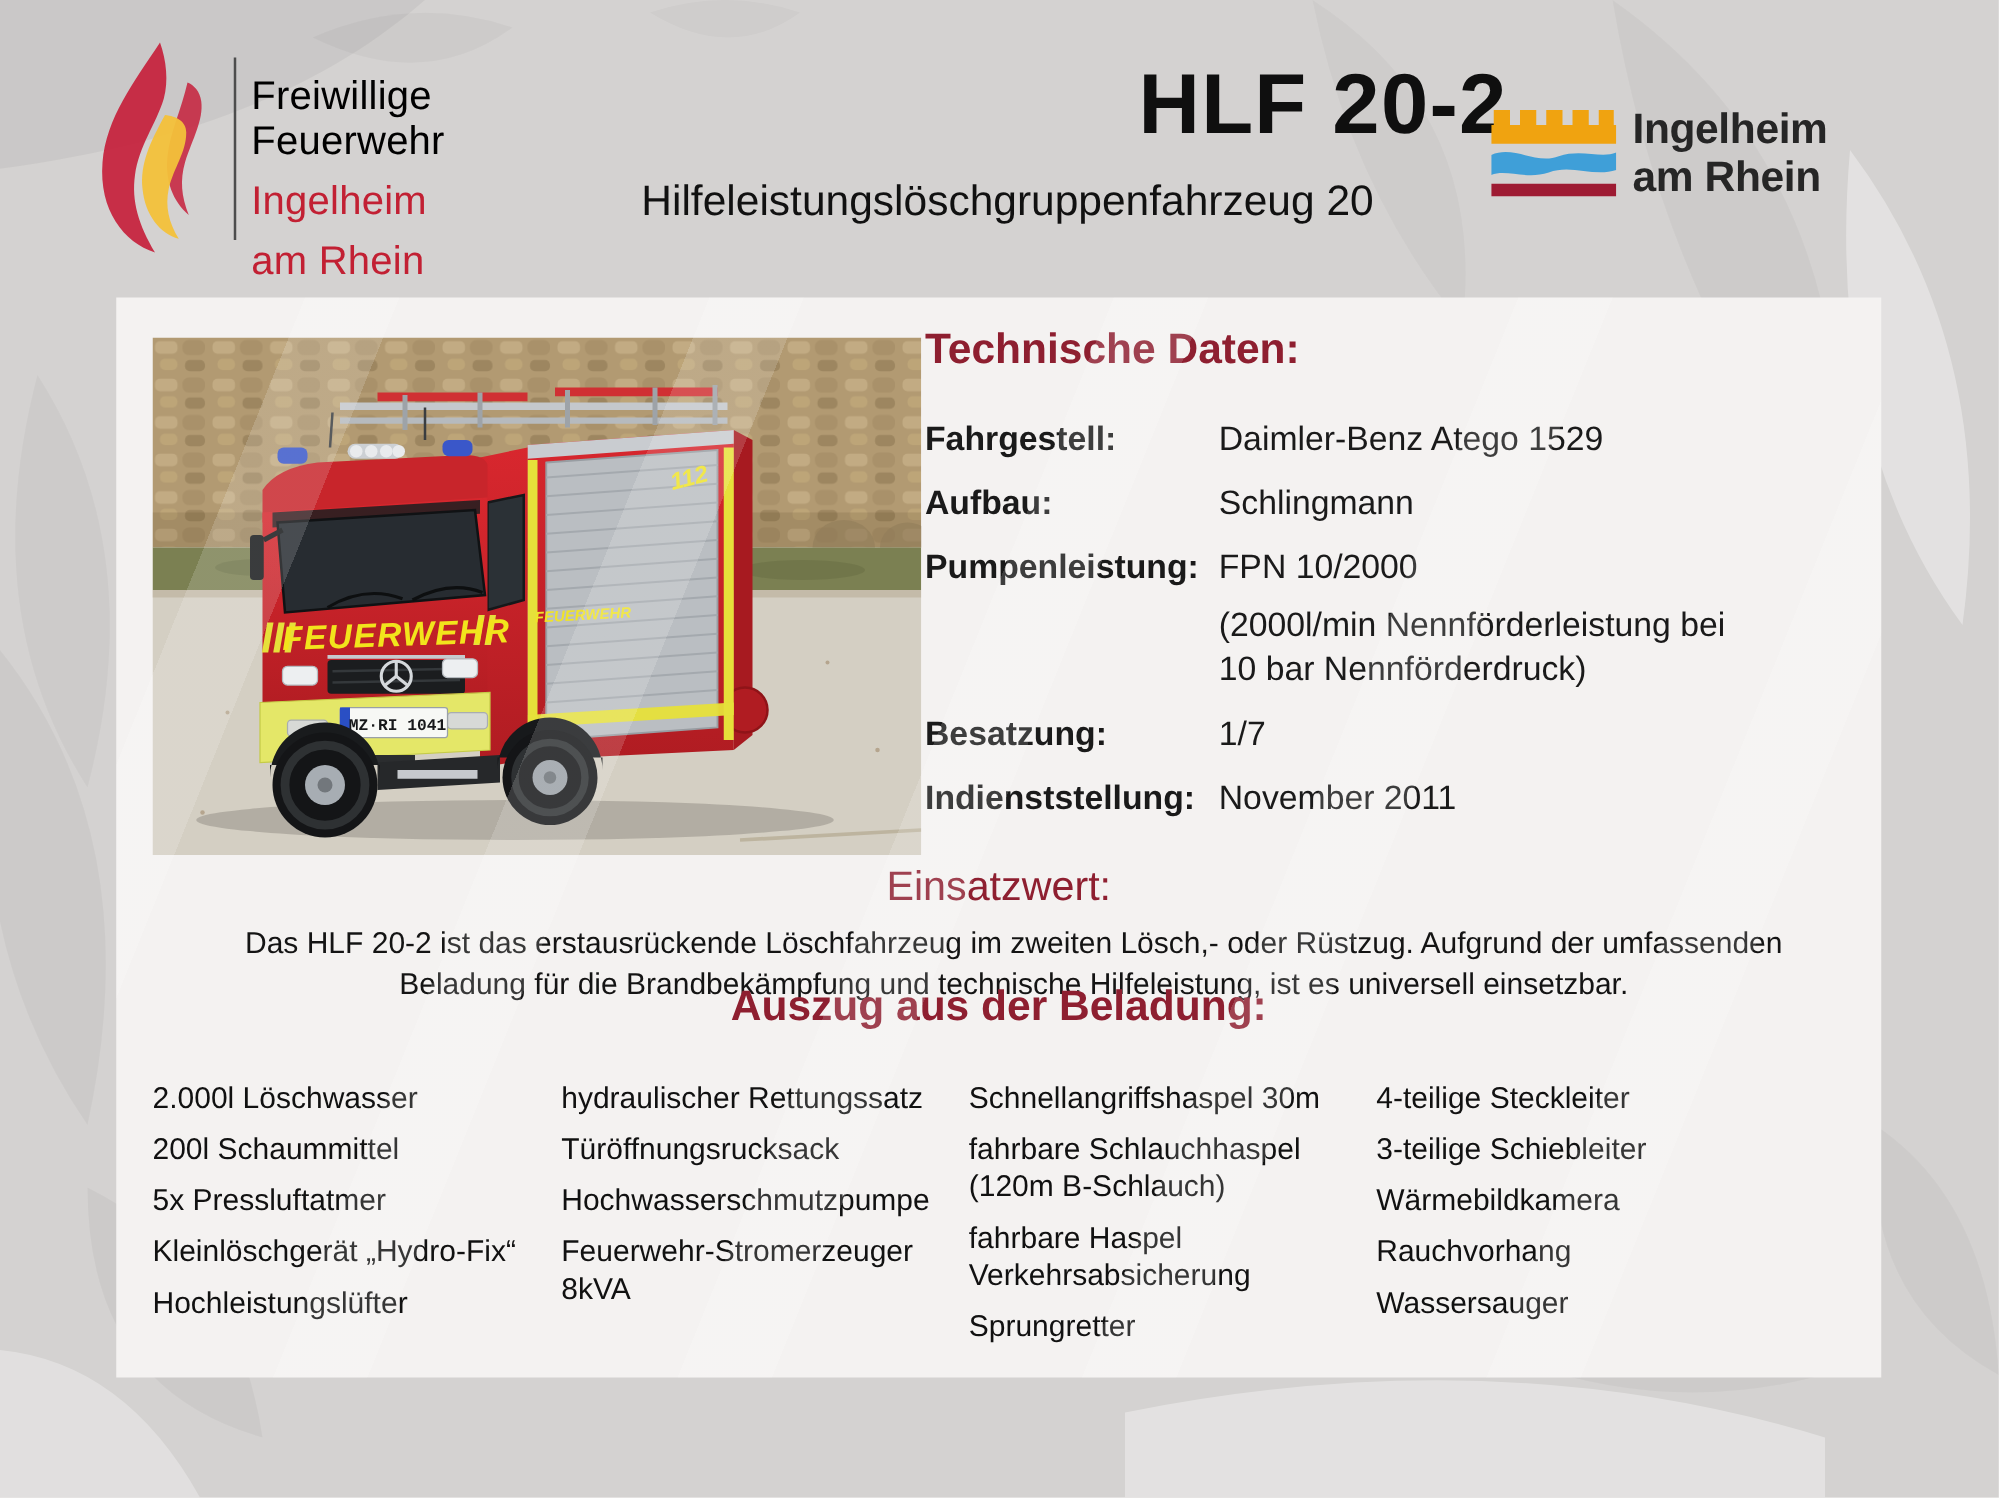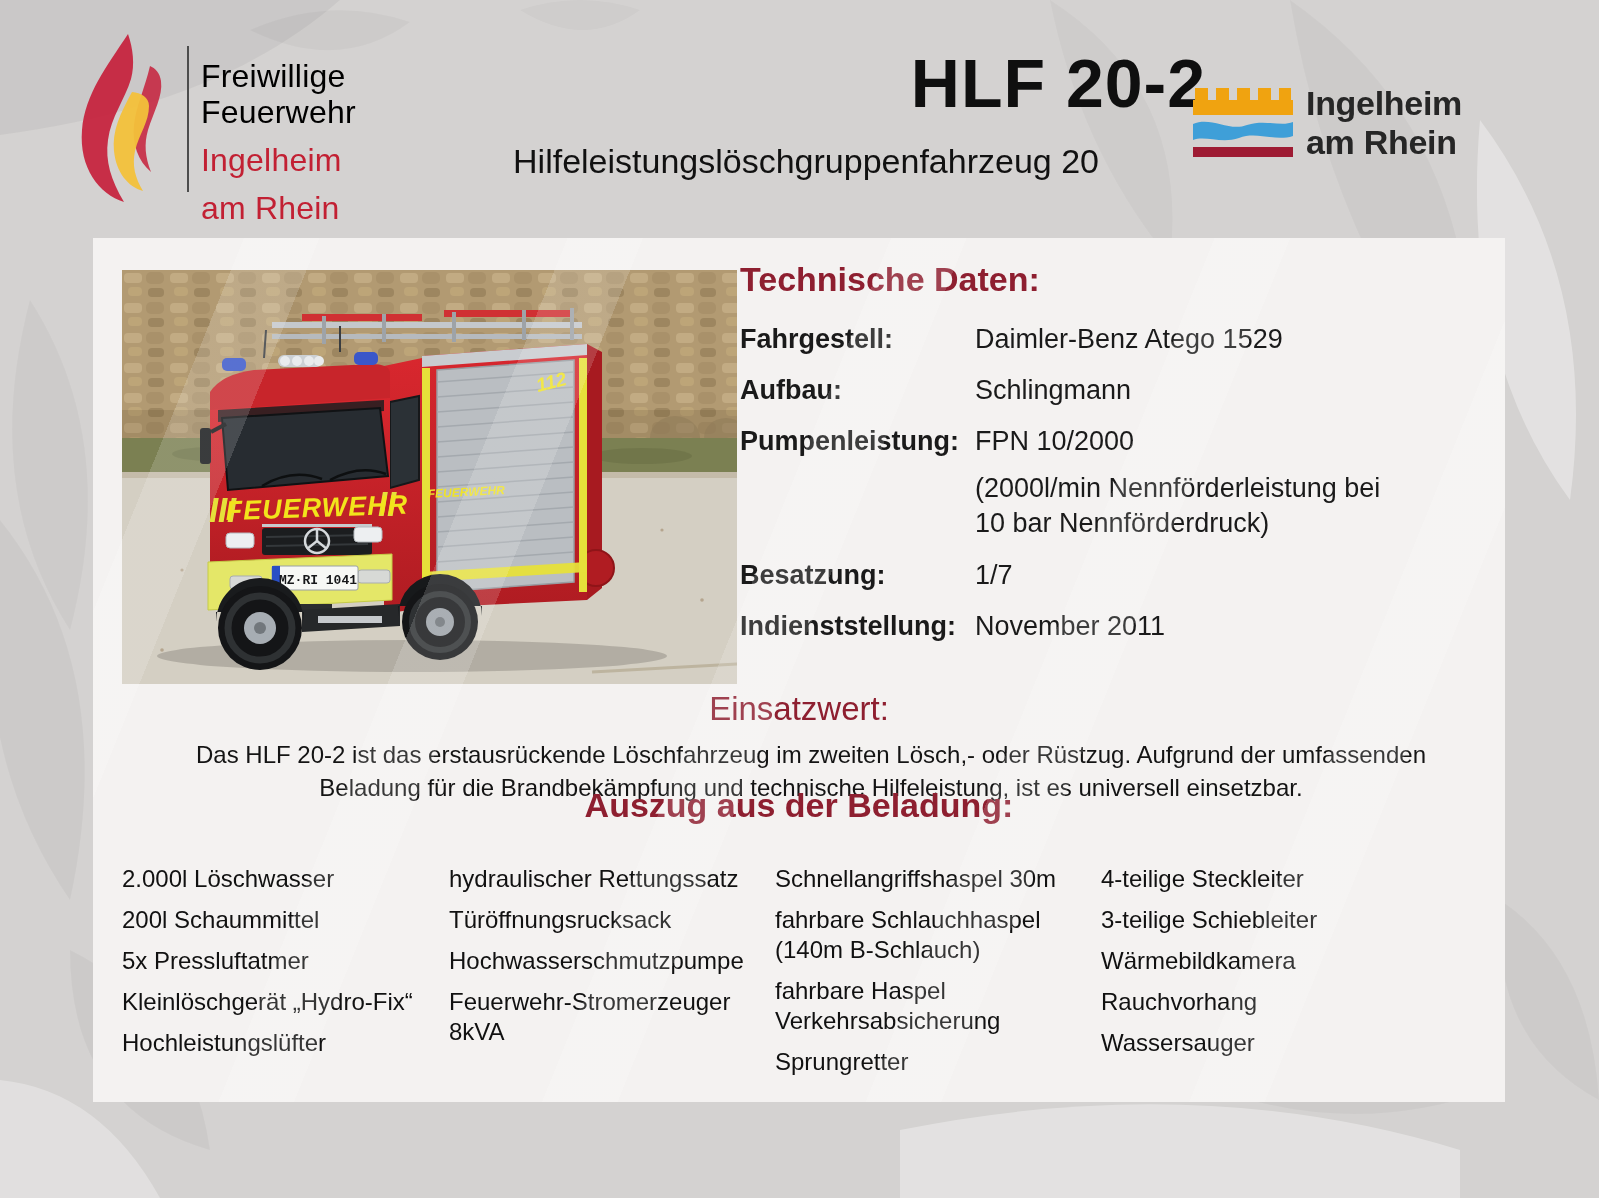--- a/index.html
+++ b/index.html
@@ -29,21 +29,21 @@
   .panel{left:93px;top:238px;width:1412px;height:864px;background:#f4f2f1;}
   .panel::after{content:"";position:absolute;inset:0;pointer-events:none;
     background:repeating-linear-gradient(112deg,
       rgba(255,255,255,0) 0 140px, rgba(255,255,255,.55) 140px 210px,
       rgba(255,255,255,0) 210px 300px);
     opacity:.28;}
   
   .photo{left:29px;top:32px;width:615px;height:414px;overflow:hidden;}
   
   .tech{left:647px;top:22px;width:748px;}
-  .tech-heading{font-size:34px;font-weight:700;color:#8e1f30;margin:0 0 24px 0;}
+  .tech-heading{font-size:34px;font-weight:700;color:#8e1f30;margin:0 0 36px 0;}
   .t-row{display:flex;margin-bottom:18px;font-size:27px;line-height:33px;}
   .t-row.rowgap{}
   .t-label{width:235px;font-weight:700;flex:0 0 auto;}
   .t-value{font-weight:400;}
   .t-note{margin-top:13px;line-height:35px;white-space:pre-line;}
   .t-note:empty{display:none;}
   
   .einsatz{left:0;top:452px;width:1412px;text-align:center;}
   .einsatz-heading{font-size:33px;font-weight:400;color:#8e1f30;margin:0 0 10px 0;}
   .einsatz-text{font-size:24px;line-height:33px;white-space:pre-line;color:#141414;margin-left:24px;}
@@ -322,21 +322,21 @@
   <div class="bel-item">hydraulischer Rettungssatz</div>
       <div class="bel-item">Türöffnungsrucksack</div>
       <div class="bel-item">Hochwasserschmutzpumpe</div>
       <div class="bel-item">Feuerwehr-Stromerzeuger
 8kVA</div>
     </div>
   <div class="abs bel-col bel-col3">
 
   <div class="bel-item">Schnellangriffshaspel 30m</div>
       <div class="bel-item">fahrbare Schlauchhaspel
-(140m B-Schlauch)</div>
+(120m B-Schlauch)</div>
       <div class="bel-item">fahrbare Haspel
 Verkehrsabsicherung</div>
       <div class="bel-item">Sprungretter</div>
     </div>
   <div class="abs bel-col bel-col4">
 
   <div class="bel-item">4-teilige Steckleiter</div>
       <div class="bel-item">3-teilige Schiebleiter</div>
       <div class="bel-item">Wärmebildkamera</div>
       <div class="bel-item">Rauchvorhang</div>

